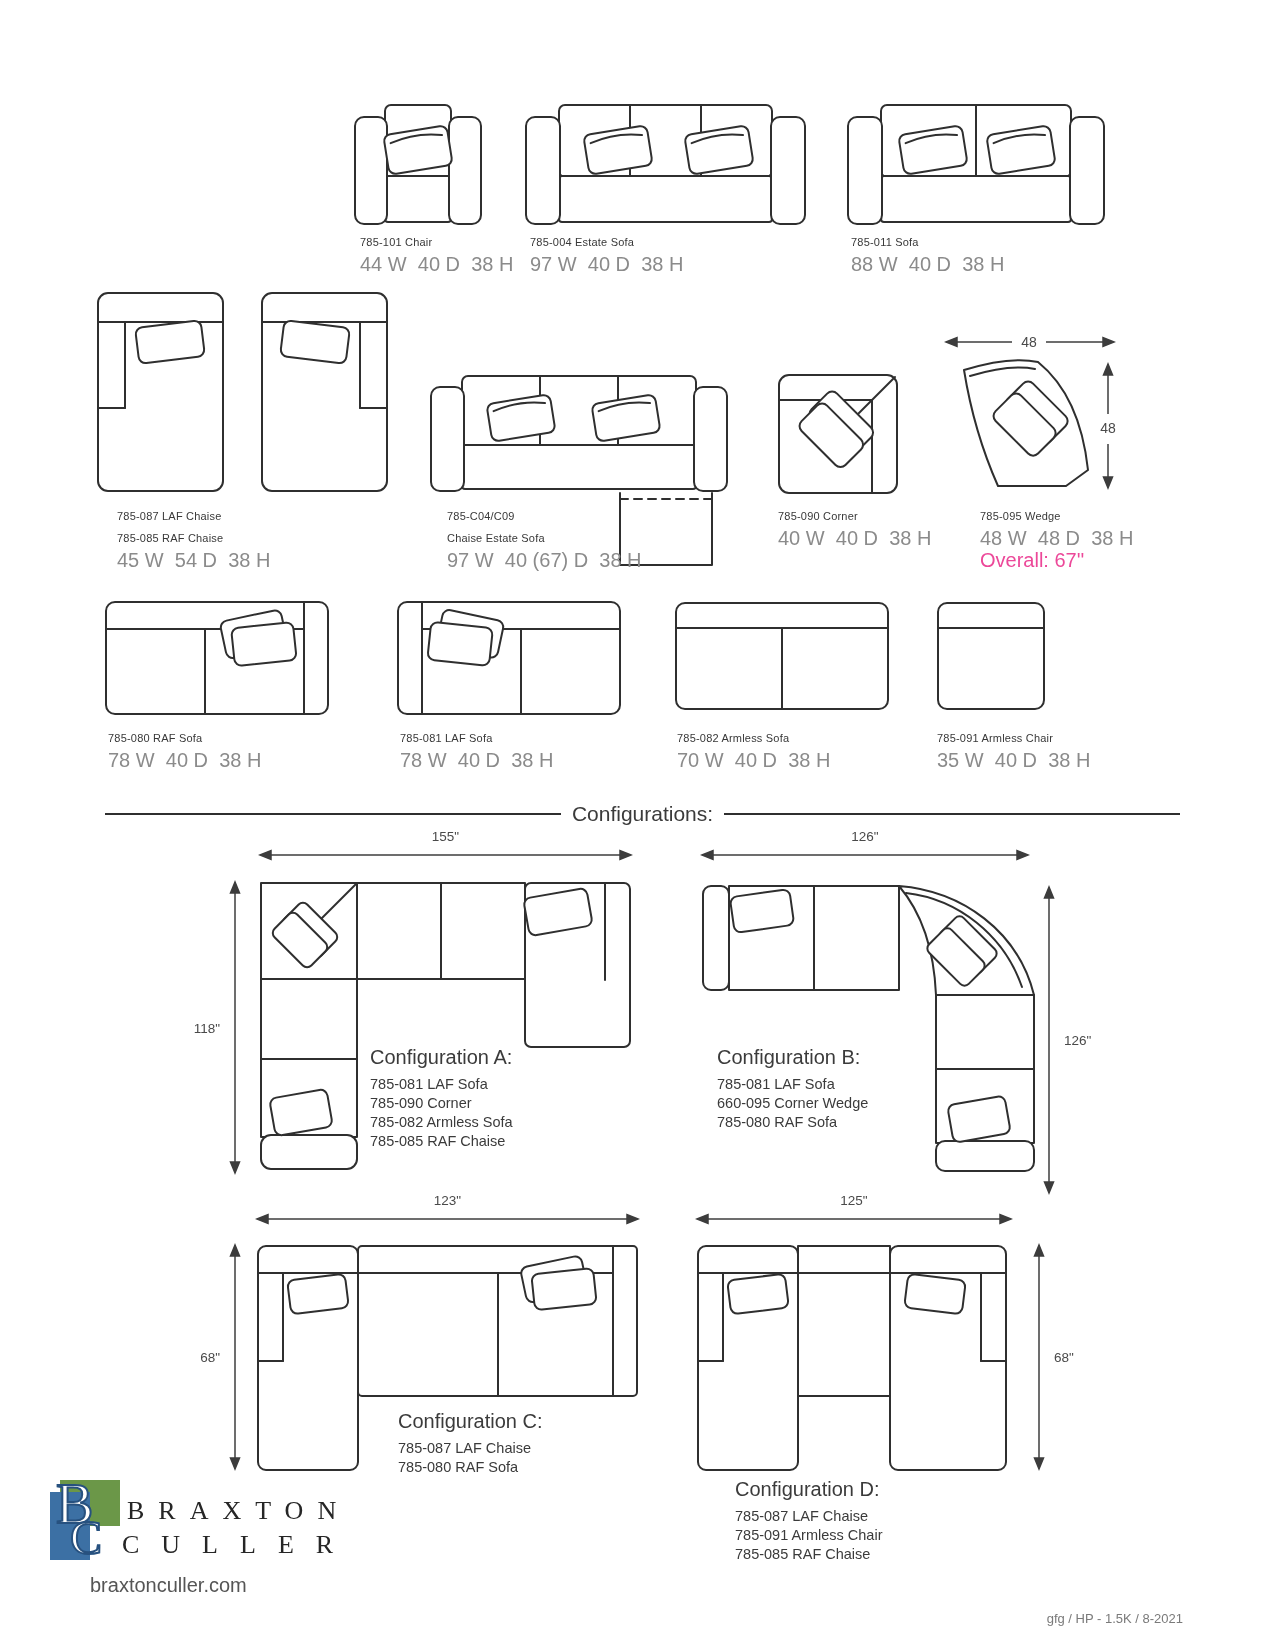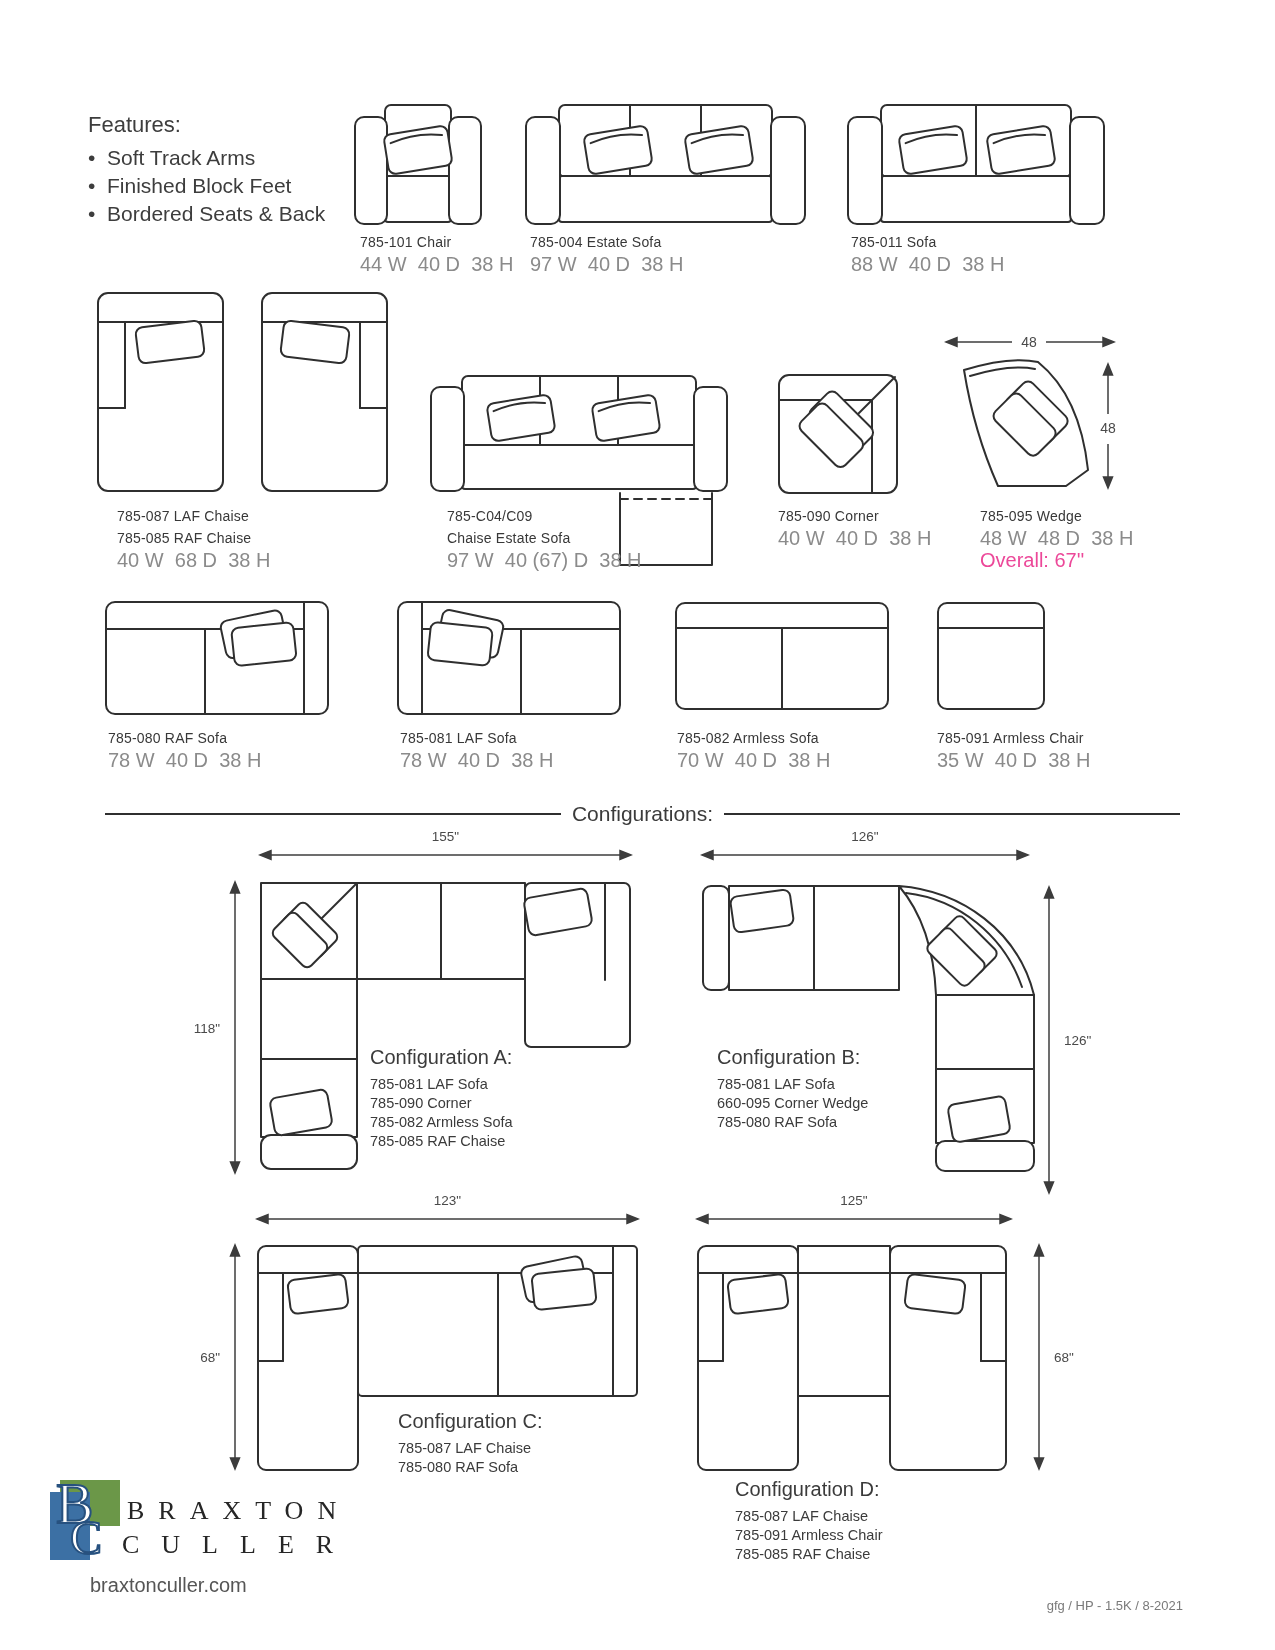--- a/index.html
+++ b/index.html
@@ -3,53 +3,47 @@
 <meta charset="utf-8">
 <style>
   html,body{margin:0;padding:0;background:#ffffff;}
   .page{position:relative;width:1275px;height:1650px;background:#fff;overflow:hidden;
         font-family:"Liberation Sans", sans-serif;color:#3a3a3a;}
   .abs{position:absolute;}
   .title{font-size:30px;font-weight:400;letter-spacing:.5px;color:#3d3d3d;}
   .feat-head{font-size:22px;color:#3d3d3d;margin-bottom:6px;}
   .feat-item{font-size:21px;color:#3d3d3d;line-height:28px;}
   .feat-item::before{content:"•  ";white-space:pre;}
-  .p-label{font-size:14px;color:#383838;line-height:22px;letter-spacing:.2px;}
+  .p-label{font-size:11px;color:#383838;line-height:22px;letter-spacing:.2px;}
   .p-dims{font-size:20px;color:#8b8b8b;line-height:22px;white-space:pre;}
   .drawing svg{display:block;}
   line,path.stroke,rect{vector-effect:non-scaling-stroke;}
   .divider{display:flex;align-items:center;gap:14px;}
   .divider .rule{flex:1;border-top:2px solid #2f2f2f;height:0;}
   .divider .rule-txt{font-size:21px;color:#3b3b3b;white-space:nowrap;}
   .cfg-head{font-size:20px;color:#3b3b3b;margin-bottom:6px;}
   .cfg-item{font-size:14.5px;color:#3b3b3b;line-height:19px;}
   .dim{position:absolute;}
   .dim-label{position:absolute;font-size:13.5px;color:#4a4a4a;white-space:nowrap;}
   .dim-label.top{left:0;right:0;text-align:center;top:-19px;}
   .dim-label.leftside{right:22px;top:50%;transform:translateY(-50%);}
   .dim-label.rightside{left:22px;top:50%;transform:translateY(-50%);}
   .brand{font-family:"Liberation Serif", serif;color:#262626;}
   .brand-l1{font-size:26px;letter-spacing:14px;text-align:center;}
   .brand-l2{font-size:26px;letter-spacing:22px;margin-top:4px;}
   .website{font-size:20px;color:#555;}
-  .printcode{font-size:13px;color:#7a7a7a;}
+  .printcode{font-size:13px;color:#7a7a7a;margin-top:13px;}
   .logo-b,.logo-c{font-family:"Liberation Serif", serif;position:absolute;color:#ffffff;
     -webkit-text-stroke:2px #27517f;text-stroke:2px #27517f;line-height:1;}
 </style>
 </head>
 <body>
 
 <div class="page">
 
-  <div class="abs" style="left:88px;top:112px;">
-    <div class="feat-head">Features:</div>
-    <div class="feat-item">Soft Track Arms</div>
-    <div class="feat-item">Finished Block Feet</div>
-    <div class="feat-item">Bordered Seats &amp; Back</div>
-  </div>
 
   <div class="abs drawing" style="left:352px;top:102px;">
     <svg width="132" height="128" viewBox="0 0 132 128">
       <g stroke="#2f2f2f" stroke-width="2" fill="#fff" stroke-linejoin="round" stroke-linecap="round">
         <rect x="33" y="3" width="66" height="72" rx="6"></rect>
         <rect x="33" y="74" width="66" height="46" rx="3"></rect>
         <rect x="3" y="15" width="32" height="107" rx="9"></rect>
         <rect x="97" y="15" width="32" height="107" rx="9"></rect>
         <g transform="rotate(-9 66 48)">
           <rect x="34" y="28" width="64" height="40" rx="7"></rect>
@@ -199,21 +193,21 @@
       <g font-size="14" fill="#4a4a4a" stroke="none" text-anchor="middle">
         <text x="89" y="19">48</text>
         <text x="168" y="105">48</text>
       </g>
     </svg>
   </div>
 
   <div class="abs" style="left:117px;top:505px;">
     <div class="p-label">785-087 LAF Chaise</div>
     <div class="p-label">785-085 RAF Chaise</div>
-    <div class="p-dims">40 W  68 D  38 H</div>
+    <div class="p-dims">45 W  54 D  38 H</div>
   </div>
   <div class="abs" style="left:447px;top:505px;">
     <div class="p-label">785-C04/C09</div>
     <div class="p-label">Chaise Estate Sofa</div>
     <div class="p-dims">97 W  40 (67) D  38 H</div>
   </div>
   <div class="abs" style="left:778px;top:505px;">
     <div class="p-label">785-090 Corner</div>
     <div class="p-dims">40 W  40 D  38 H</div>
   </div>

